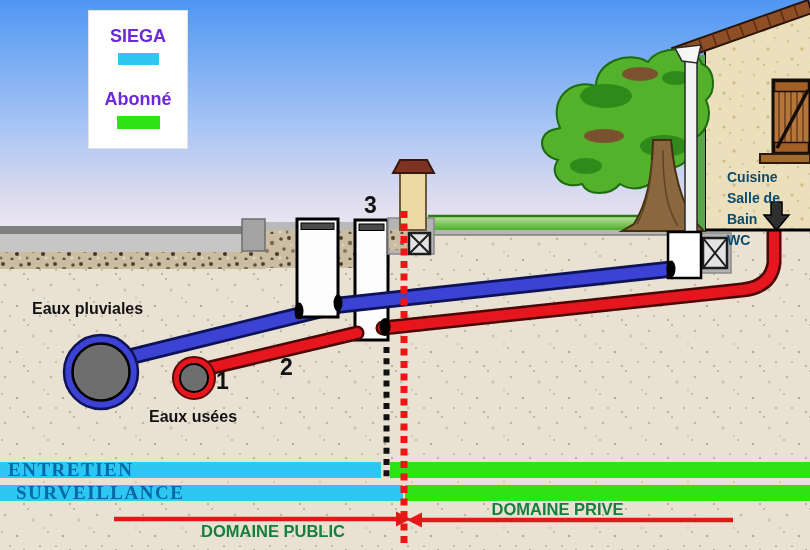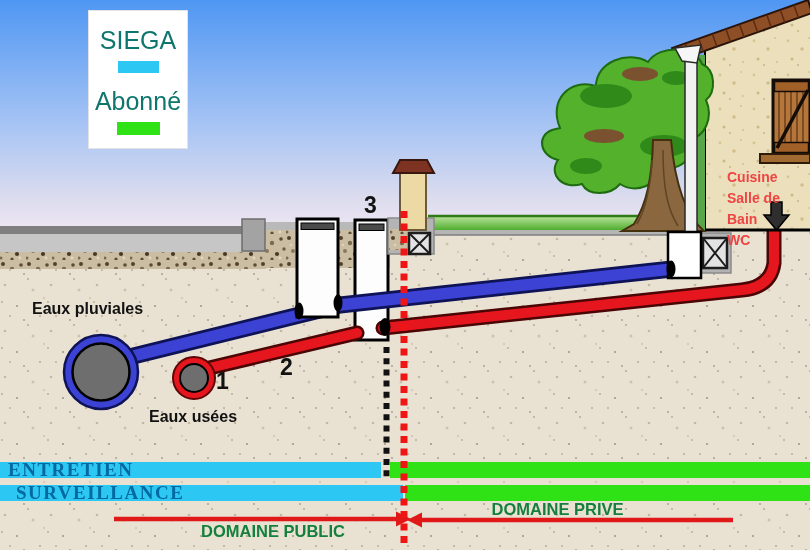--- a/index.html
+++ b/index.html
@@ -5,26 +5,26 @@
   html,body{margin:0;padding:0;background:#ffffff;}
   .scene{position:relative;width:810px;height:550px;overflow:hidden;
          font-family:"Liberation Sans",sans-serif;}
   .scene svg{position:absolute;left:0;top:0;}
   .ovl{position:absolute;z-index:5;}
   .lbl{color:#121212;font-weight:700;font-size:16px;white-space:nowrap;}
   .marker{color:#121212;font-weight:700;font-size:23px;}
   
   .legend{left:88px;top:10px;width:98px;height:137px;background:#ffffff;
           border:1px solid #e3e3e3;display:flex;flex-direction:column;align-items:center;}
-  .legend .t{font-size:25px;font-weight:400;color:#0f766e;}
+  .legend .t{font-size:18px;font-weight:700;color:#6d28d9;}
   .legend .t1{margin-top:15px;}
-  .legend .t2{margin-top:14px;}
+  .legend .t2{margin-top:24px;}
   .legend svg{position:static;display:block;margin-top:6px;}
   
-  .rooms{left:727px;top:167px;font-size:14px;font-weight:700;color:#ef4444;line-height:21px;}
+  .rooms{left:727px;top:167px;font-size:14px;font-weight:700;color:#0c4a6e;line-height:21px;}
   
   .bandtxt{font-family:"Liberation Serif",serif;font-weight:700;font-size:19px;
            color:#0369a1;letter-spacing:1.5px;line-height:17px;}
   .entretien{left:8px;top:461px;}
   .surveillance{left:16px;top:484px;}
   
   .domain{font-size:16.5px;font-weight:700;color:#15803d;text-align:center;}
   .dompublic{left:168px;top:522px;width:210px;}
   .domprive{left:450px;top:500px;width:215px;}
 </style>

